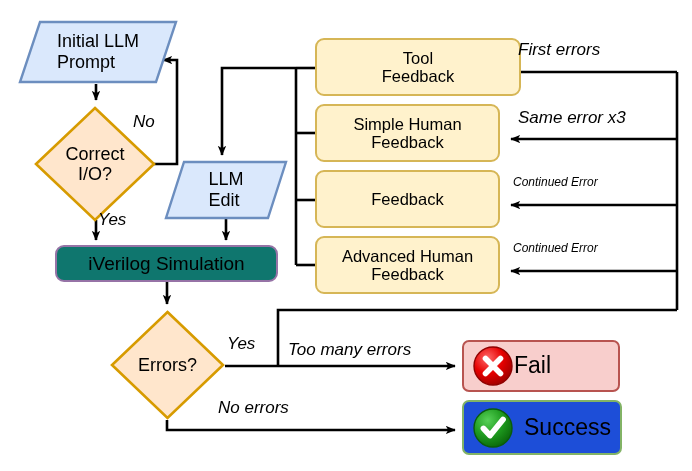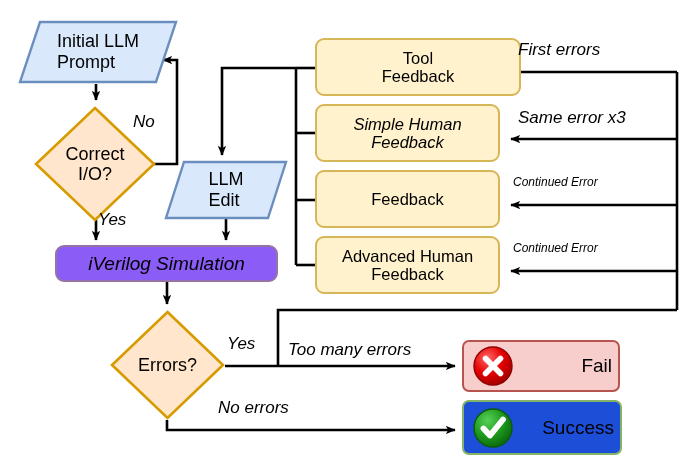--- a/index.html
+++ b/index.html
@@ -15,25 +15,25 @@
   .para .ptxt{position:absolute;left:0;top:0;width:100%;height:100%;
               display:flex;align-items:center;justify-content:center;
               line-height:1.14;}
   .diamond{position:absolute;}
   .diamond .dbg{position:absolute;left:0;top:0;width:100%;height:100%;}
   .diamond .dtxt{position:absolute;left:0;top:0;width:100%;height:100%;
                  display:flex;align-items:center;justify-content:center;
                  text-align:center;line-height:1.12;}
   .fb{border:2px solid #d6b656;background:#fff2cc;border-radius:9px;
       font-size:16.5px;}
-  .sim{border:2px solid #9673a6;background:#8b5cf6;border-radius:9px;
-       font-size:19px;font-style:italic;}
+  .sim{border:2px solid #9673a6;background:#0f766e;border-radius:9px;
+       font-size:19px;}
   .res{border:2px solid;border-radius:7px;display:flex;align-items:center;
        justify-content:flex-start;}
-  .res .lbl{flex:1;text-align:right;font-size:19px;padding-right:6px;}
+  .res .lbl{flex:1;text-align:left;font-size:23px;padding-right:6px;}
   .failbox{background:#f8cecc;border-color:#b85450;}
   .okbox{background:#1d4ed8;border-color:#82b366;gap:10px;}
   .badge{width:42px;height:42px;border-radius:50%;margin-left:8px;
          flex:0 0 auto;position:relative;}
   .edge-label{position:absolute;font-style:italic;font-size:17px;color:#000;
               white-space:nowrap;}
   .el-sm{font-size:12px;}
 </style>
 </head>
 <body>
@@ -130,21 +130,21 @@
     </div>
   </div>
 
   <div class="node fb" style="left:315px;top:38px;width:206px;height:58px;">
     <div>
       <div>Tool</div>
       <div>Feedback</div>
     </div>
   </div>
 
-  <div class="node fb" style="left:315px;top:104px;width:185px;height:58px;font-style:italic;">
+  <div class="node fb" style="left:315px;top:104px;width:185px;height:58px;">
     <div>
       <div>Simple Human</div>
       <div>Feedback</div>
     </div>
   </div>
 
   <div class="node fb" style="left:315px;top:170px;width:185px;height:58px;">
     <div>
       <div>Feedback</div>
     </div>

